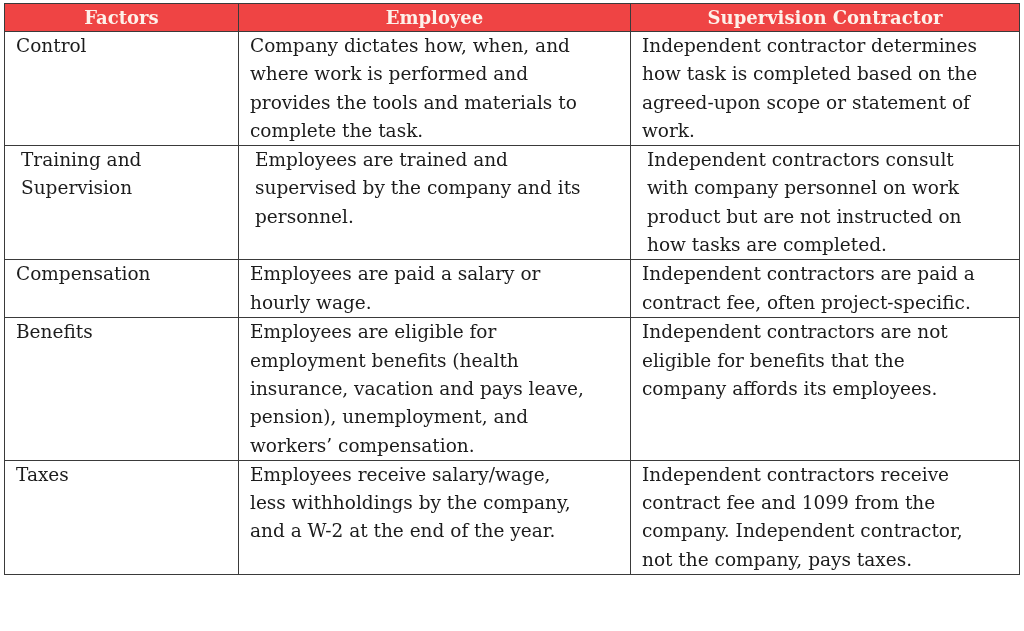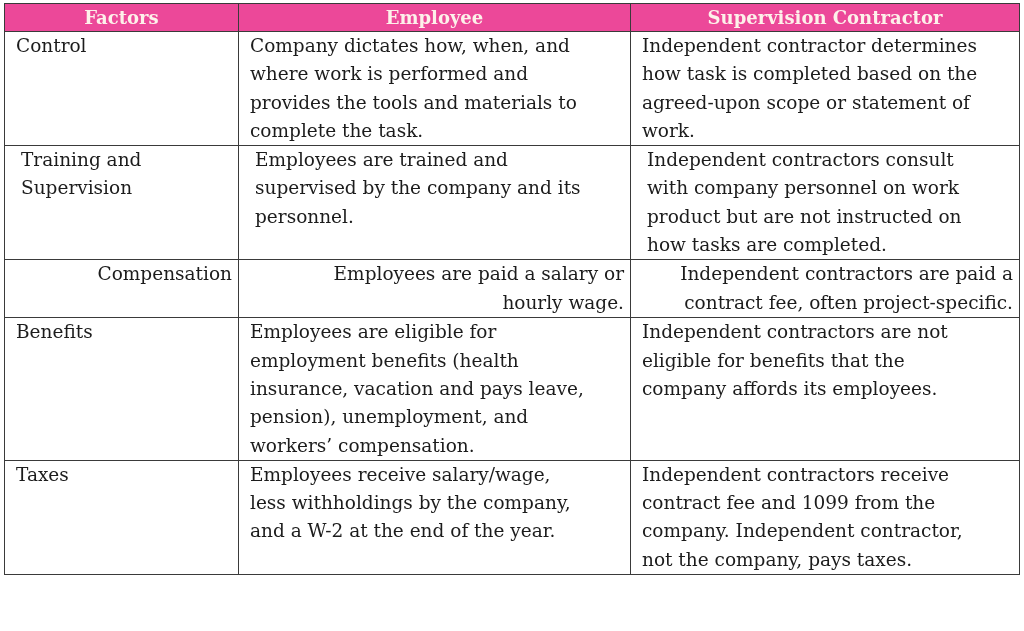--- a/index.html
+++ b/index.html
@@ -10,41 +10,41 @@
     border-collapse:collapse;
     font-family:"DejaVu Serif", "Liberation Serif", serif;
     color:#1c1c1c;
     table-layout:fixed;
   }
   table.cmp th, table.cmp td {
     border:1.5px solid #3a3a3a;
     vertical-align:top;
   }
   table.cmp th {
-    background:#ec4899;
+    background:#ef4444;
     color:#fdf1ea;
     font-weight:bold;
     font-size:18px;
     height:27px;
     padding:0;
     text-align:center;
     line-height:27px;
   }
   table.cmp td {
     font-size:18.5px;
     line-height:28.3px;
     padding:0 6px 0 11px;
   }
   col.c1 { width:234px; }
   col.c2 { width:392px; }
   col.c3 { width:389px; }
   tr.r1 td { height:112px; }
   tr.r2 td { height:57px; }
   tr.r3 td { height:113px;padding-left:16px; }
-  tr.r4 td { height:57px;text-align:right; }
+  tr.r4 td { height:57px; }
   tr.r5 td { height:140px;margin-left:15px; }
   tr.r6 td { height:112px; }
   .cell { white-space:pre-line; }
 </style>
 </head>
 <body>
 
 <table class="cmp">
   <colgroup>
       <col class="c1">

